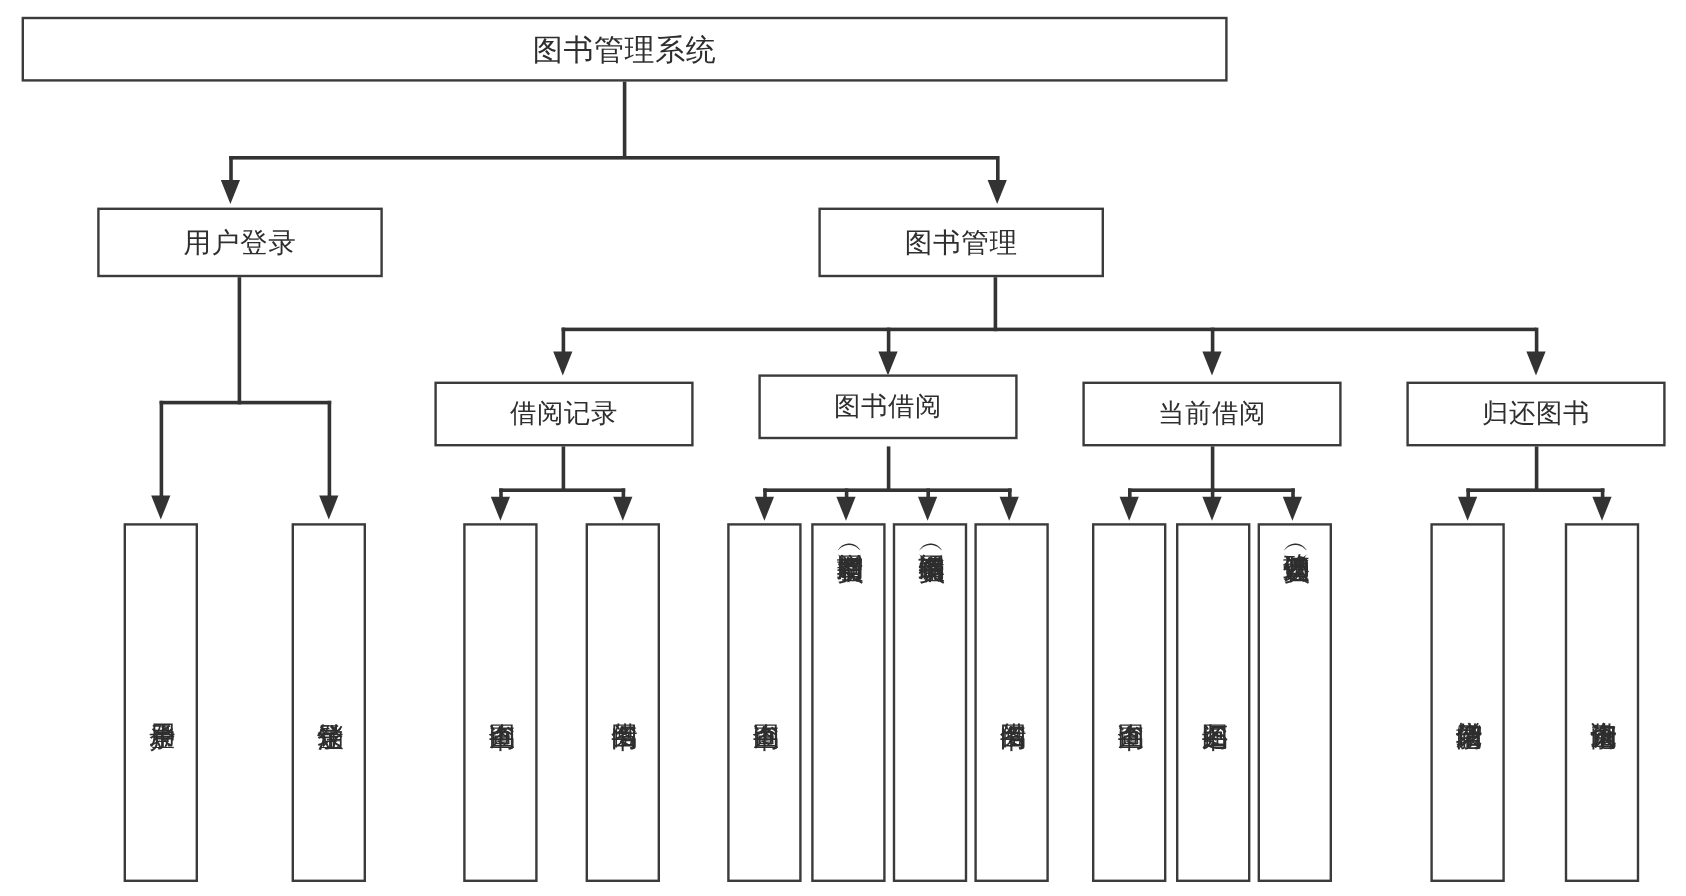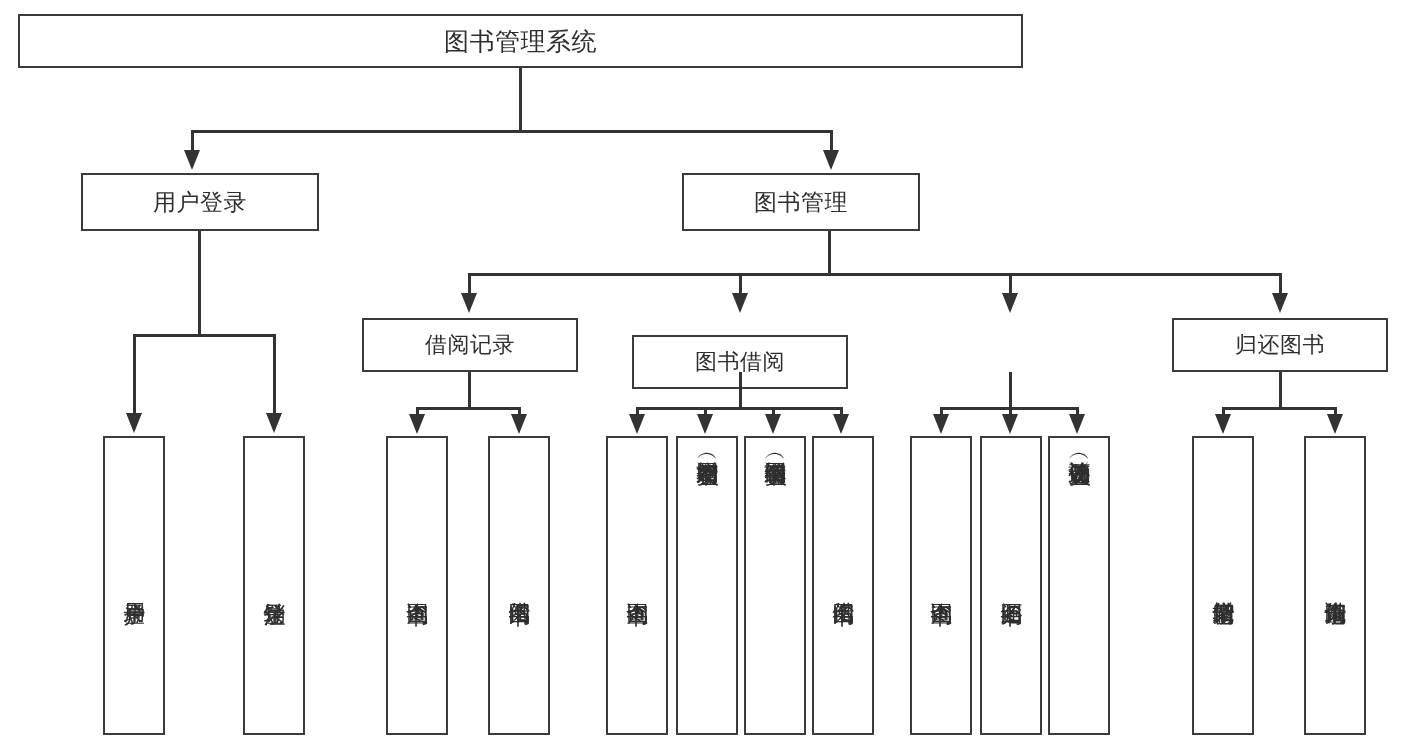--- a/index.html
+++ b/index.html
@@ -115,21 +115,22 @@
   <div class="ln v" style="left:468px; top:273px; height:24px;"></div>
   <div class="arrow" style="left:461px; top:293px;"></div>
   <div class="ln v" style="left:739px; top:273px; height:24px;"></div>
   <div class="arrow" style="left:732px; top:293px;"></div>
   <div class="ln v" style="left:1009px; top:273px; height:24px;"></div>
   <div class="arrow" style="left:1002px; top:293px;"></div>
   <div class="ln v" style="left:1279px; top:273px; height:24px;"></div>
   <div class="arrow" style="left:1272px; top:293px;"></div>
 
   <div class="node lvl3" style="left:362px; top:318px; width:216px; height:54px;">借阅记录</div>
-  <div class="node lvl3" style="left:632px; top:335px; width:216px; height:54px;font-family:Liberation Mono, monospace;">图书借阅</div>
+  <div class="node lvl3" style="left:632px; top:312px; width:216px; height:54px;font-family:Liberation Mono, monospace;">图书借阅</div>
+  <div class="node lvl3" style="left:902px; top:318px; width:216px; height:54px;">当前借阅</div>
   <div class="node lvl3" style="left:1172px; top:318px; width:216px; height:54px;">归还图书</div>
 
   <div class="ln v" style="left:468px; top:372px; height:38px;"></div>
   <div class="ln h" style="left:416px; top:407px; width:105px;"></div>
   <div class="ln v" style="left:416px; top:407px; height:11px;"></div>
   <div class="arrow" style="left:409px; top:414px;"></div>
   <div class="ln v" style="left:518px; top:407px; height:11px;"></div>
   <div class="arrow" style="left:511px; top:414px;"></div>
 
   <div class="ln v" style="left:739px; top:372px; height:38px;"></div>

